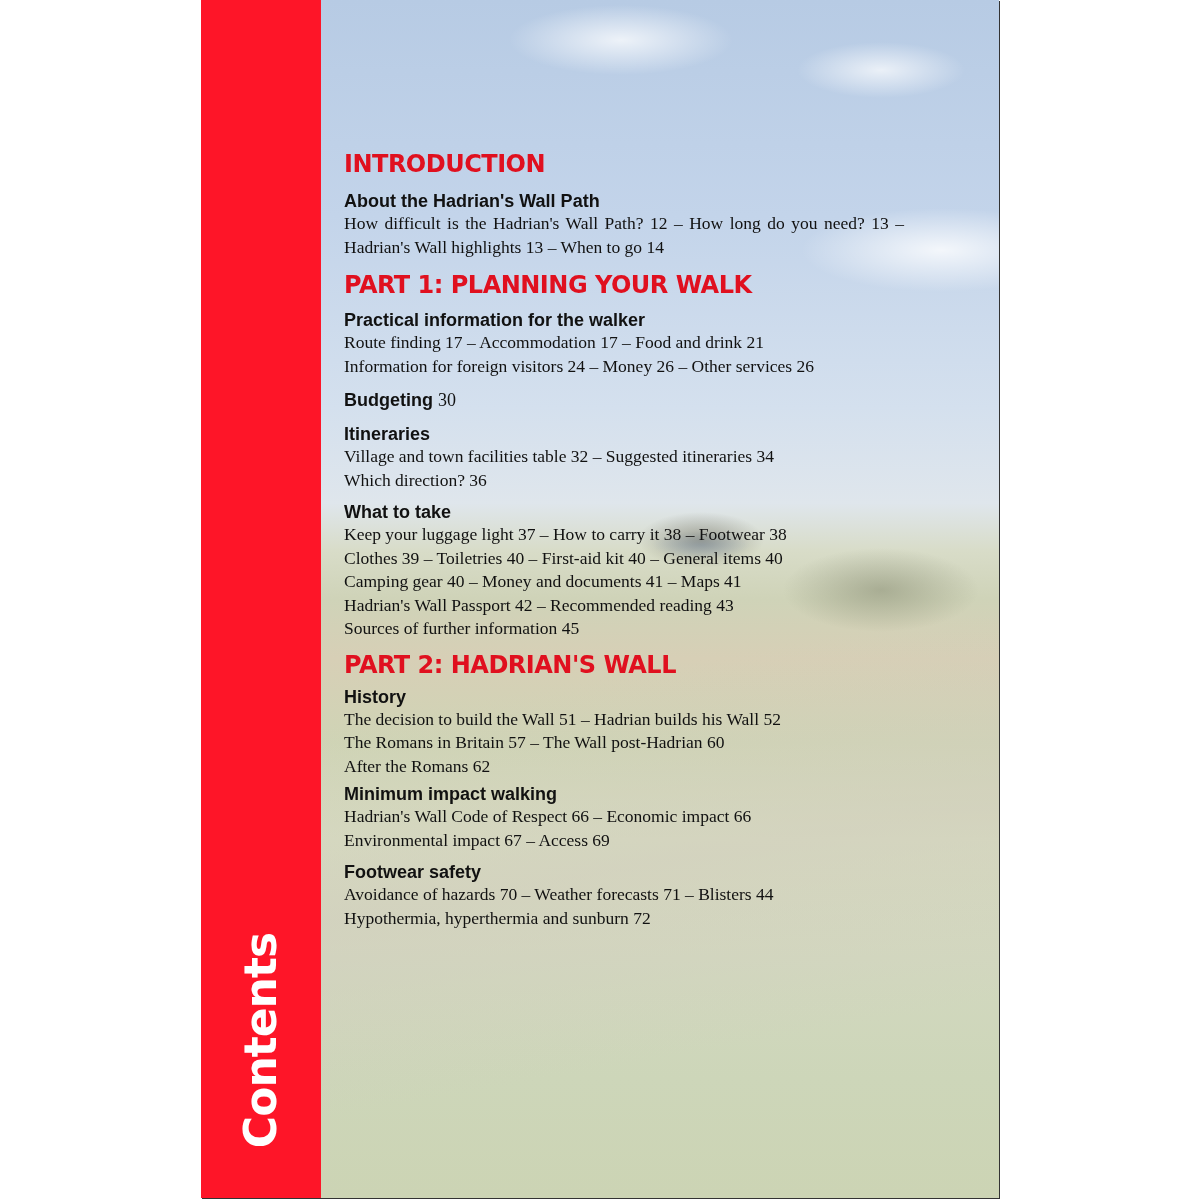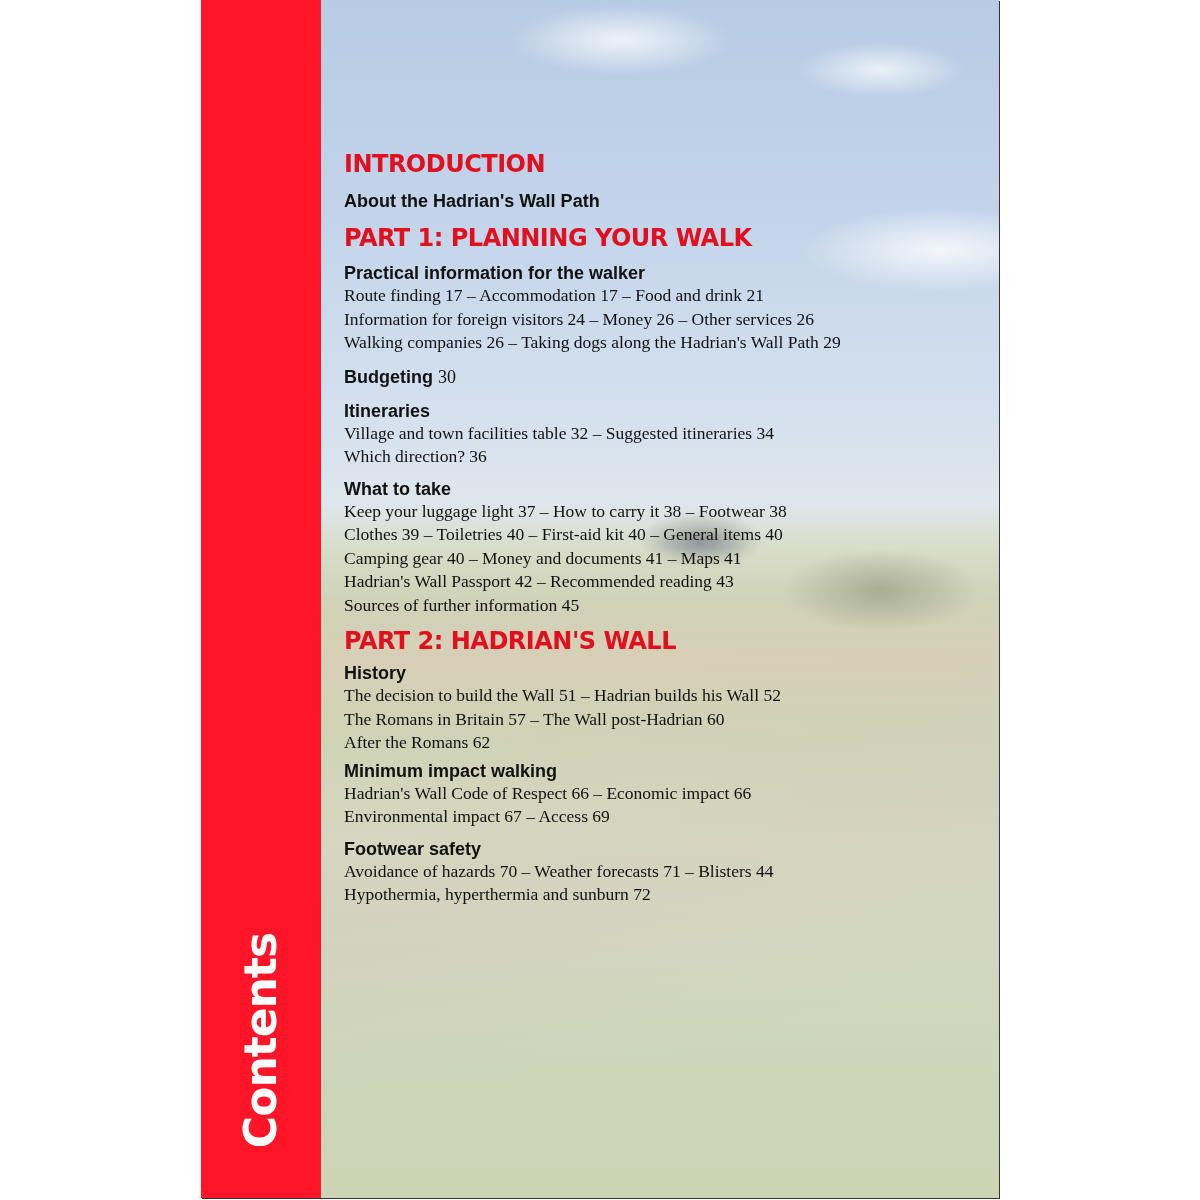--- a/index.html
+++ b/index.html
@@ -69,28 +69,28 @@
       <span>Contents</span>
     </div>
   </div>
   <div class="photo"></div>
 
   <div class="content">
 
     <h2 class="part-title" style="margin-bottom:10px;">INTRODUCTION</h2>
     <div class="sec">
       <p class="sub-head">About the Hadrian's Wall Path</p>
+      <p class="entry justify">How difficult is the Hadrian's Wall Path? 12 – How long do you need? 13 – Hadrian's Wall highlights 13 – When to go 14</p>
     </div>
 
     <h2 class="part-title" style="margin-top:10px;margin-bottom:8px;">PART 1: PLANNING YOUR WALK</h2>
     <div class="sec">
       <p class="sub-head">Practical information for the walker</p>
       <p class="entry">Route finding 17 – Accommodation 17 – Food and drink 21</p>
       <p class="entry">Information for foreign visitors 24 – Money 26 – Other services 26</p>
-      <p class="entry">Walking companies 26 – Taking dogs along the Hadrian's Wall Path 29</p>
     </div>
     <div class="sec" style="margin-top:11px;">
       <p class="sub-head"><span>Budgeting</span> <span class="pg">30</span></p>
     </div>
     <div class="sec" style="margin-top:12px;">
       <p class="sub-head">Itineraries</p>
       <p class="entry">Village and town facilities table 32 – Suggested itineraries 34</p>
       <p class="entry">Which direction? 36</p>
     </div>
     <div class="sec" style="margin-top:9px;">

